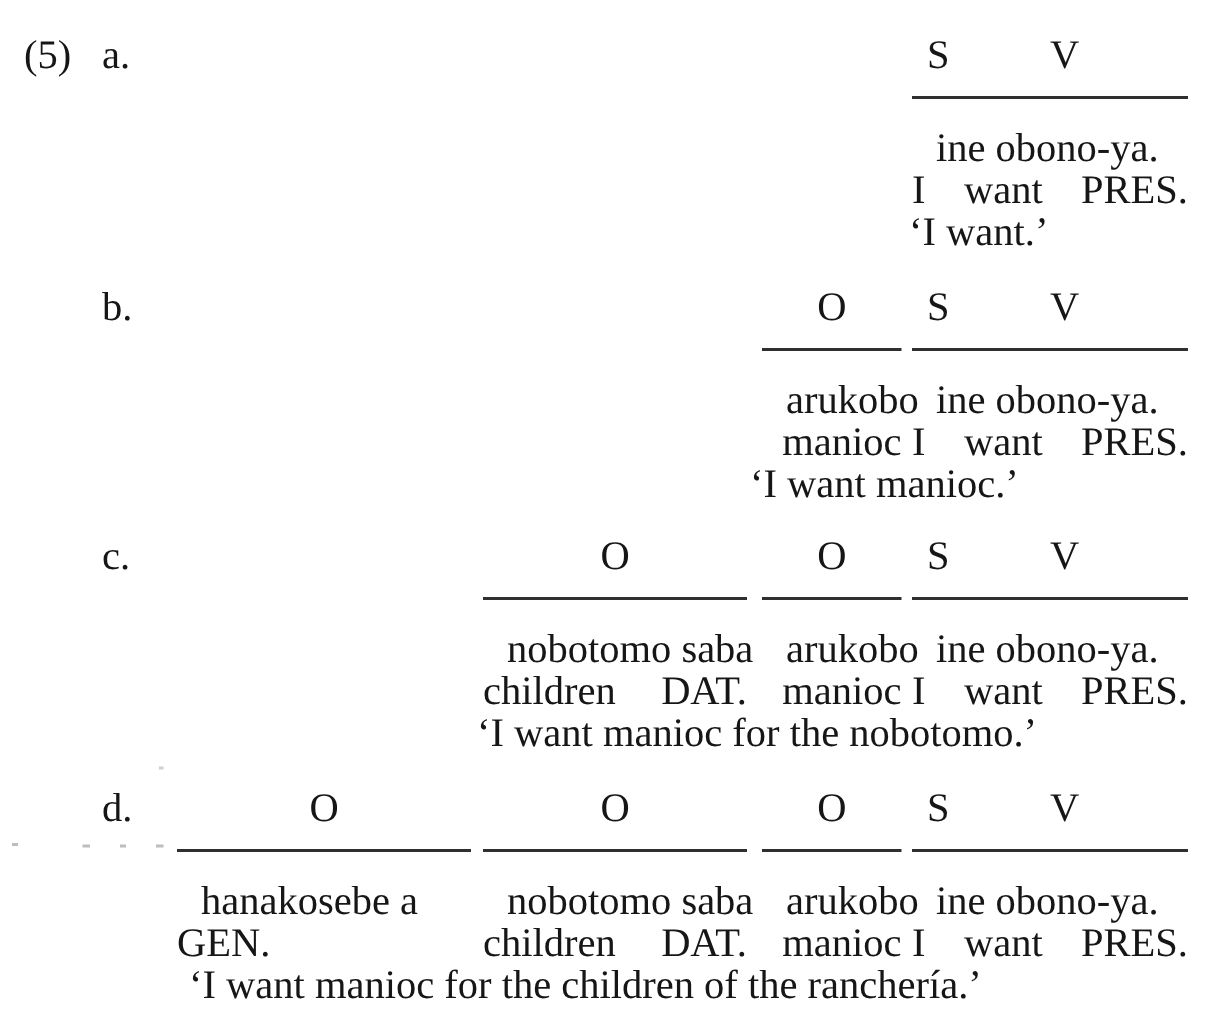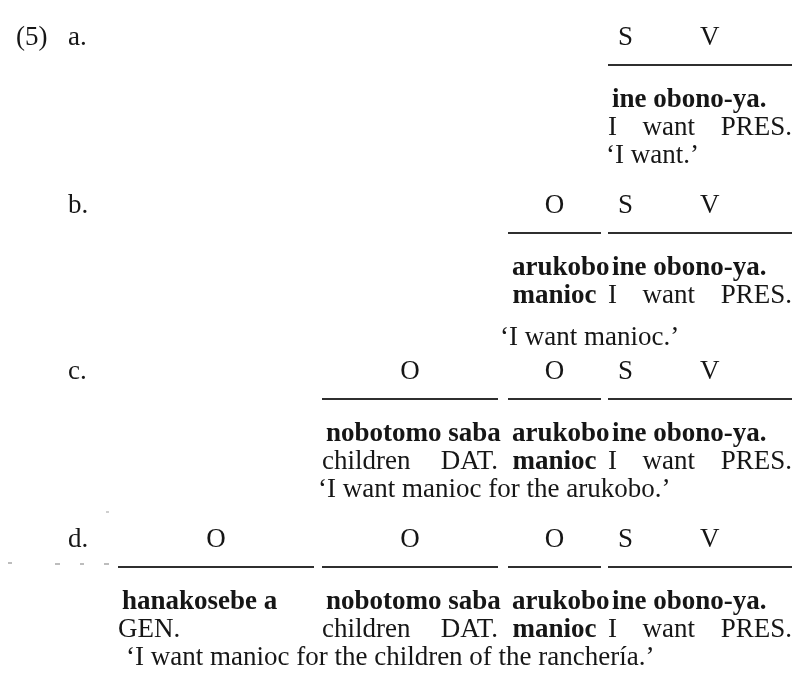--- a/index.html
+++ b/index.html
@@ -27,26 +27,26 @@
   .g-o1 { left: 508px; width: 93px;  }
   .g-o2 { left: 322px; width: 176px; }
   .g-o3 { left: 118px; width: 196px; }
 
   .hdr { position: absolute; top: 0; left: 0; right: 0; height: 28px; }
   .hdr-center { text-align: center; }
   .hdr-sv .s { position: absolute; left: 10px; }
   .hdr-sv .v { position: absolute; left: 92px; }
 
   .rule { position: absolute; top: 42px; left: 0; right: 0; height: 2px; background: #2f2f2f; }
-  .vern { position: absolute; top: 62px; left: 4px; white-space: nowrap; font-weight: bold; }
+  .vern { position: absolute; top: 62px; left: 16px; white-space: nowrap; }
   .gloss { position: absolute; top: 90px; left: 0; right: 0; display: flex; justify-content: space-between; white-space: nowrap; }
-  .gloss.single { justify-content: center; font-weight: bold; }
+  .gloss.single { justify-content: flex-end; }
   .trans { position: absolute; top: 118px; white-space: nowrap; font-family: Liberation Serif, serif; }
   .row-a .trans { left: 606px; }
-  .row-b .trans { left: 500px; margin-top: 14px; }
+  .row-b .trans { left: 500px; }
   .row-c .trans { left: 318px; }
   .row-d .trans { left: 126px; }
 
   .speck { position: absolute; background: #bdbdbd; height: 2px; }
 </style>
 </head>
 <body>
 
 <div class="page" style="background: rgb(255, 255, 255); color: rgb(22, 22, 22);">
 
@@ -130,21 +130,21 @@
       </div>
       <div class="rule" style="background: rgb(47, 47, 47);"></div>
       <div class="vern">ine obono-ya.</div>
       <div class="gloss">
         <span>I</span>
         <span>want</span>
         <span>PRES.</span>
       </div>
     </div>
 
-    <div class="trans">‘I want manioc for the arukobo.’</div>
+    <div class="trans">‘I want manioc for the nobotomo.’</div>
   </div>
 
   <div class="row row-d">
     <span class="itemlabel">d.</span>
 
     <div class="group g-o3">
       <div class="hdr hdr-center">O</div>
       <div class="rule" style="background: rgb(47, 47, 47);"></div>
       <div class="vern">hanakosebe a</div>
       <div class="gloss">

